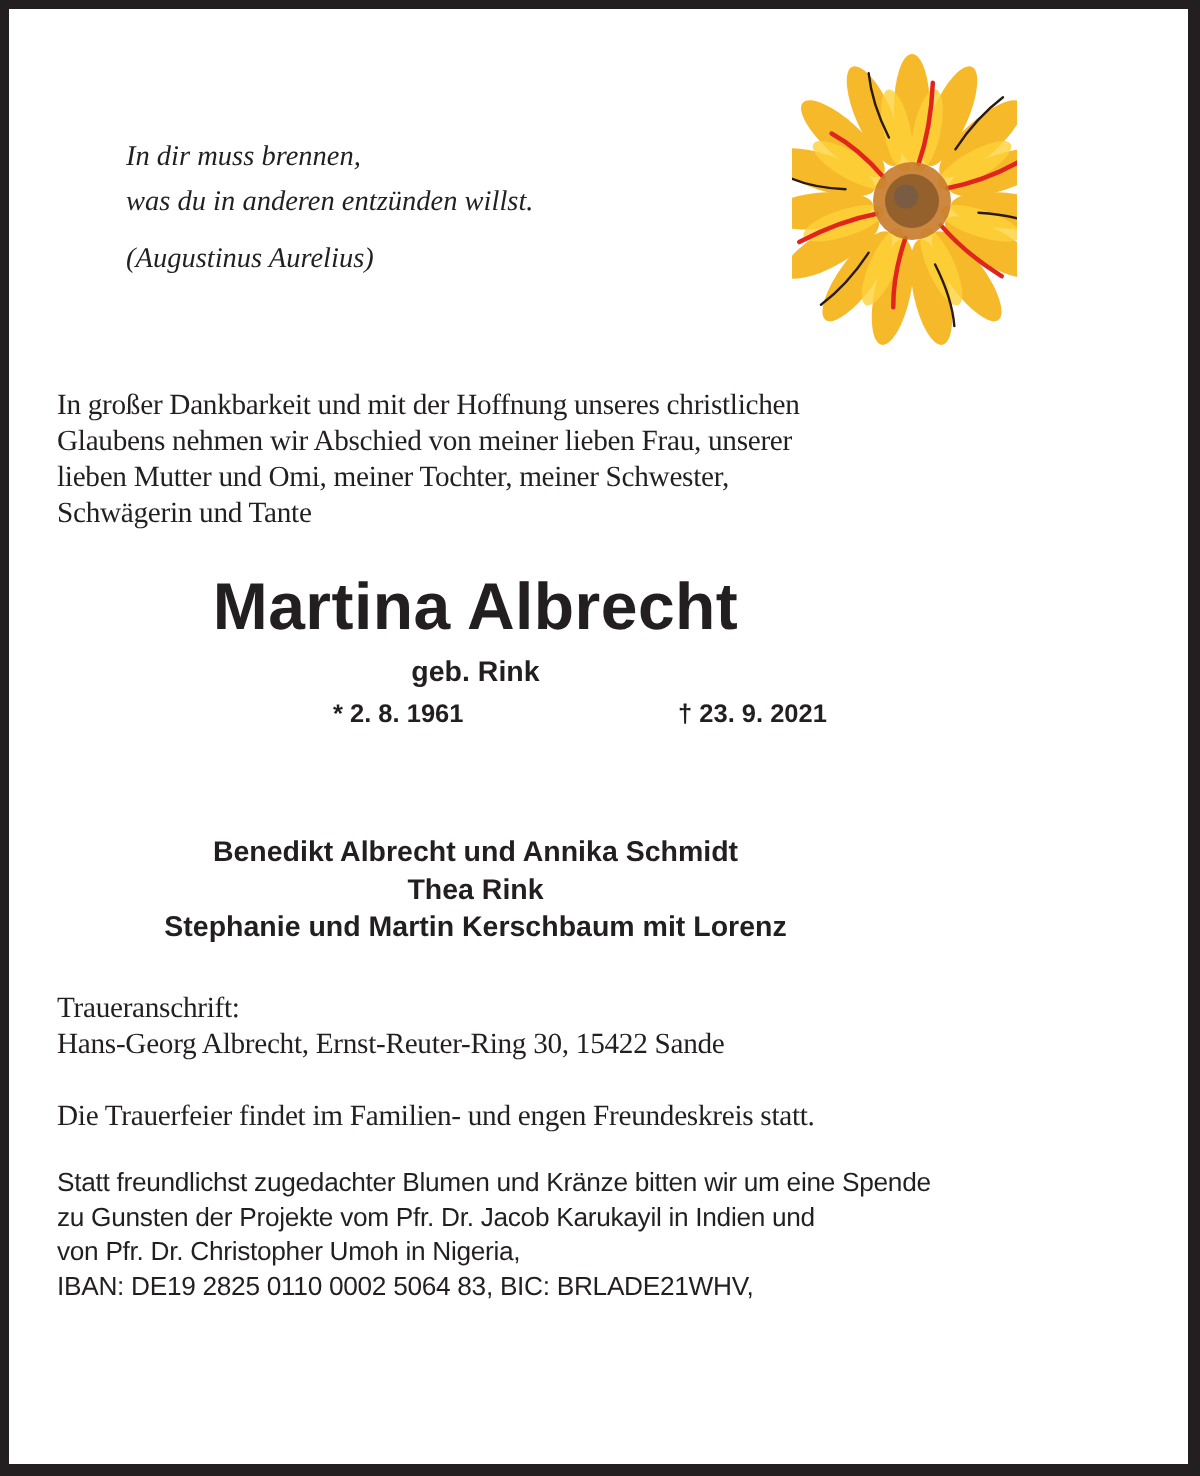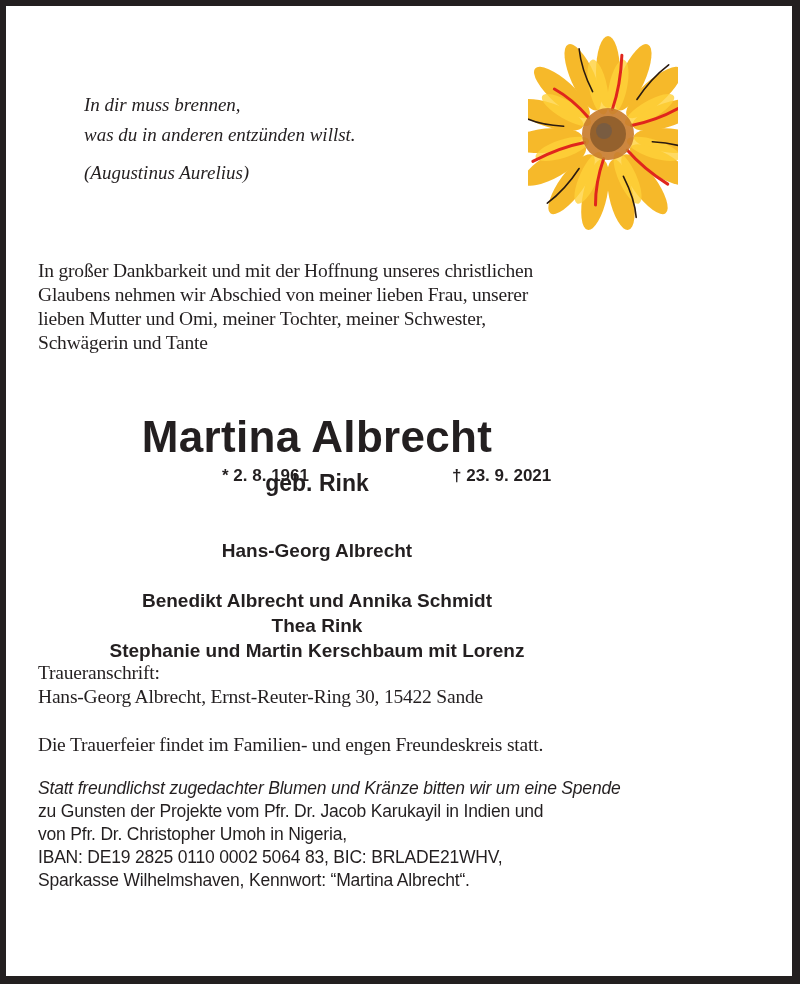--- a/index.html
+++ b/index.html
@@ -10,21 +10,21 @@
     .page {
       position: absolute; left: 6px; top: 6px; width: 786px; height: 970px;
       background: #ffffff; color: #231f20;
     }
     .abs { position: absolute; white-space: nowrap; }
     .serif { font-family: "Liberation Serif", "DejaVu Serif", serif; font-style: italic; }
     .sans { font-family: "Liberation Sans", "DejaVu Sans", sans-serif; }
     .quote { font-size: 19px; }
     .body18 { font-size: 19.5px; letter-spacing: -0.2px; font-family: Liberation Serif, serif; }
     .small { font-size: 17.5px; letter-spacing: -0.2px; }
-    .center { left: 0; width: 622px; text-align: center; margin-top: 32px; }
+    .center { left: 0; width: 622px; text-align: center; }
     .bold { font-weight: bold; }
     .flower { position: absolute; left: 522px; top: 28px; width: 150px; height: 210px; }
   </style>
 </head>
 <body>
 
 <div class="page">
 
   <div class="abs serif quote" style="left:78px; top:88px;">In dir muss brennen,</div>
   <div class="abs serif quote" style="left:78px; top:118px;">was du in anderen entzünden willst.</div>
@@ -80,33 +80,31 @@
       <circle cx="-4" cy="-3" r="8" fill="#6e5a4a" opacity="0.7"></circle>
     </g>
   </svg>
 
   <div class="abs sans body18" style="left:32px; top:254px;">In großer Dankbarkeit und mit der Hoffnung unseres christlichen</div>
   <div class="abs sans body18" style="left:32px; top:302px;">lieben Mutter und Omi, meiner Tochter, meiner Schwester,</div>
   <div class="abs sans body18" style="left:32px; top:278px;">Glaubens nehmen wir Abschied von meiner lieben Frau, unserer</div>
   <div class="abs sans body18" style="left:32px; top:326px;text-align:center;">Schwägerin und Tante</div>
 
   <div class="abs sans bold center" style="top:374px; font-size:44px; letter-spacing:0.3px;">Martina Albrecht</div>
-  <div class="abs sans bold center" style="top:432px; font-size:23px;">geb. Rink</div>
+  <div class="abs sans bold center" style="top:432px; font-size:19px;">geb. Rink</div>
   <div class="abs sans bold" style="left:216px; top:460px; font-size:17px;">* 2. 8. 1961</div>
   <div class="abs sans bold" style="left:446px; top:460px; font-size:17px;">† 23. 9. 2021</div>
 
-  <div class="abs sans bold center" style="top:502px; font-size:19px;">Hans-Georg Albrecht</div>
   <div class="abs sans bold center" style="top:552px; font-size:19px;">Benedikt Albrecht und Annika Schmidt</div>
   <div class="abs sans bold center" style="top:577px; font-size:19px;">Thea Rink</div>
   <div class="abs sans bold center" style="top:602px; font-size:19px;">Stephanie und Martin Kerschbaum mit Lorenz</div>
 
   <div class="abs sans body18" style="left:32px; top:656px;">Traueranschrift:</div>
   <div class="abs sans body18" style="left:32px; top:680px;">Hans-Georg Albrecht, Ernst-Reuter-Ring 30, 15422 Sande</div>
 
   <div class="abs sans body18" style="left:32px; top:728px;">Die Trauerfeier findet im Familien- und engen Freundeskreis statt.</div>
 
-  <div class="abs sans small" style="left:32px; top:772px;font-style:italic;">Statt freundlichst zugedachter Blumen und Kränze bitten wir um eine Spende</div>
+  <div class="abs sans small" style="left:32px; top:772px;">Statt freundlichst zugedachter Blumen und Kränze bitten wir um eine Spende</div>
   <div class="abs sans small" style="left:32px; top:795px;">zu Gunsten der Projekte vom Pfr. Dr. Jacob Karukayil in Indien und</div>
   <div class="abs sans small" style="left:32px; top:818px;">von Pfr. Dr. Christopher Umoh in Nigeria,</div>
   <div class="abs sans small" style="left:32px; top:841px;">IBAN: DE19 2825 0110 0002 5064 83, BIC: BRLADE21WHV,</div>
-  <div class="abs sans small" style="left:32px; top:864px;">Sparkasse Wilhelmshaven, Kennwort: “Martina Albrecht“.</div>
 
 </div>
 
 </body></html>

